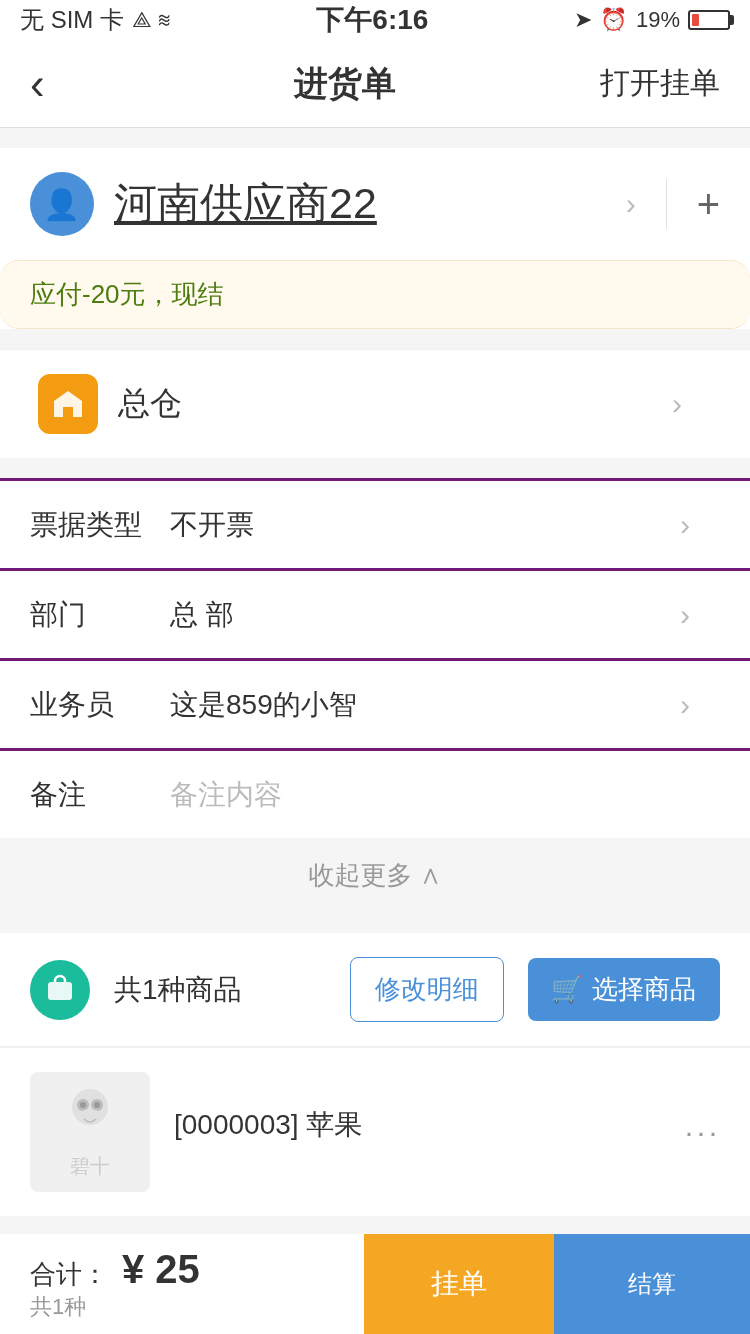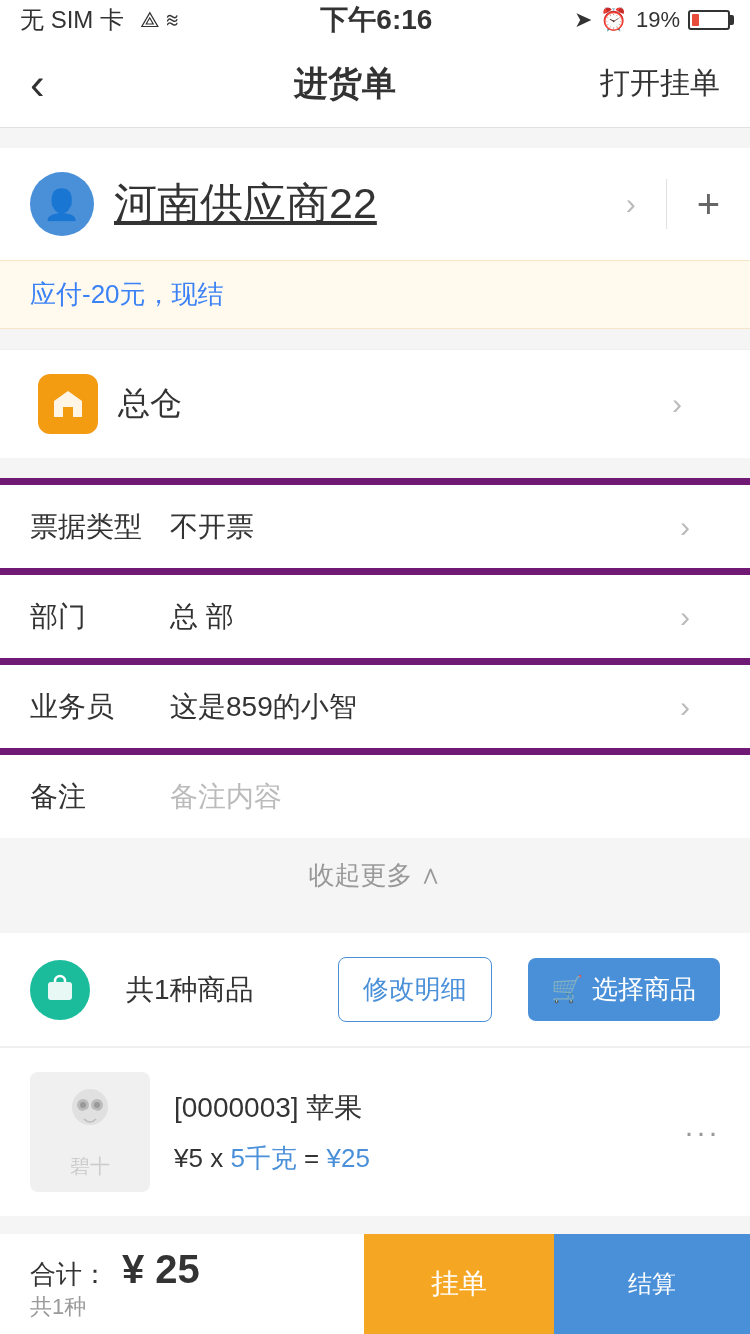--- a/index.html
+++ b/index.html
@@ -17,21 +17,21 @@
     .status-bar {
       height: 40px;
       background: #fff;
       display: flex;
       align-items: center;
       justify-content: space-between;
       padding: 0 20px;
       font-size: 24px;
       font-weight: 500;
     }
-    .status-left { display: flex; align-items: center; gap: 16px; }
+    .status-left { display: flex; align-items: center; gap: 8px; }
     .status-center { font-weight: 600; font-size: 28px; }
     .status-right { display: flex; align-items: center; gap: 8px; font-size: 22px; }
     .battery {
       width: 42px; height: 20px;
       border: 2px solid #333;
       border-radius: 3px;
       position: relative;
       display: flex; align-items: center; padding: 2px;
     }
     .battery::after {
@@ -126,23 +126,24 @@
       font-size: 40px;
       color: #666;
       cursor: pointer;
     }
 
     
     .alert-row {
       background: #fff9ee;
       padding: 16px 30px;
       font-size: 26px;
-      color: #3b82f6;
+      color: #4d7c0f;
       border-top: 1px solid #f5e6c8;
       border-bottom: 1px solid #f5e6c8;
+      border-radius: 19px;
     }
 
     
     .warehouse-row {
       display: flex;
       align-items: center;
       padding: 24px 38px;
       background: #fff;
       border-top: 1px solid #f0f0f0;
     }
@@ -162,21 +163,21 @@
       color: #333;
     }
 
     
     .form-row {
       display: flex;
       align-items: center;
       padding: 0 30px;
       height: 90px;
       background: #fff;
-      border-top: 7px solid #701a75;
+      border-top: 3px solid #701a75;
     }
     .form-label {
       font-size: 28px;
       color: #333;
       width: 140px;
       flex-shrink: 0;
     }
     .form-value {
       flex: 1;
       font-size: 28px;
@@ -198,21 +199,21 @@
       cursor: pointer;
       gap: 8px;
     }
 
     
     .product-header {
       display: flex;
       align-items: center;
       padding: 24px 30px;
       background: #fff;
-      gap: 36px;
+      gap: 24px;
       margin-top: 0;
     }
     .product-icon {
       width: 60px; height: 60px;
       border-radius: 50%;
       background: #1abc9c;
       display: flex; align-items: center; justify-content: center;
       color: #fff;
       font-size: 26px;
       flex-shrink: 0;
@@ -439,26 +440,20 @@
         <path d="M24 34 Q30 40 36 34" stroke="#bbb" stroke-width="1.5" fill="none"></path>
       </svg>
       <span style="font-size:20px; color:#ccc;">碧十</span>
     </div>
   </div>
   <div class="product-info">
     <div class="product-name">
       <span>[0000003] </span>
       <span>苹果</span>
     </div>
-    <div class="product-price-row">
-      <span>¥5 x </span>
-      <span class="price-blue">5千克</span>
-      <span> = </span>
-      <span class="price-blue">¥25</span>
-    </div>
   </div>
   <div class="more-btn">···</div>
 </div>
 
 <div style="height:120px;"></div>
 
 <div class="bottom-bar">
   <div class="total-section">
     <div class="total-label">
       <span>合计：</span>

